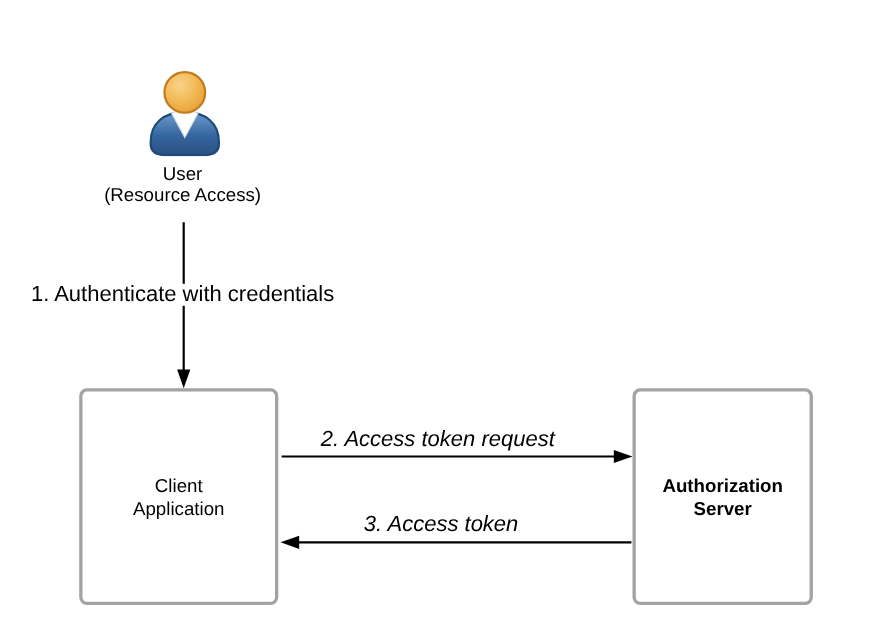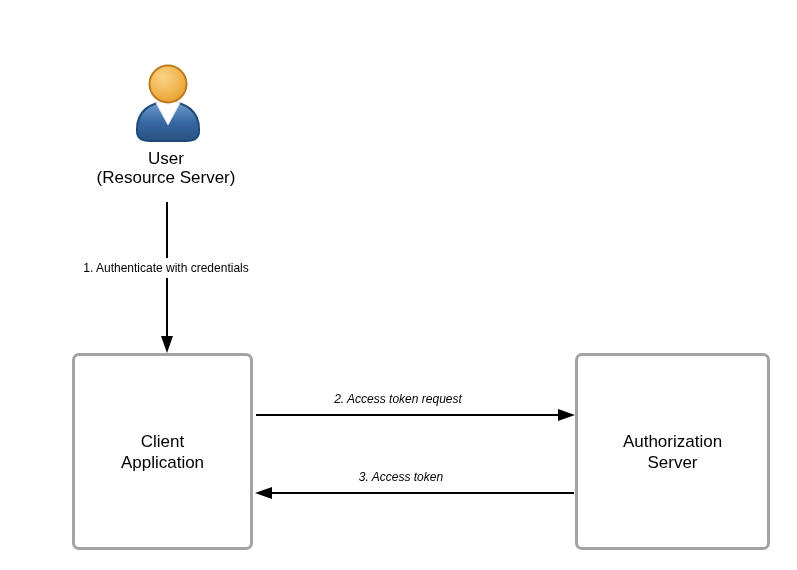--- a/index.html
+++ b/index.html
@@ -28,25 +28,25 @@
     background: #ffffff;
     display: flex;
     align-items: center;
     justify-content: center;
     text-align: center;
     font-size: 17px;
     line-height: 21px;
     white-space: pre-line;
   }
   .node-client { left: 72px; top: 331px; width: 181px; height: 197px; }
-  .node-auth   { left: 575px; top: 331px; width: 195px; height: 197px; }
+  .node-auth   { left: 575px; top: 331px; width: 164px; height: 197px; font-weight: bold; }
   .edge-label {
     position: absolute;
     transform: translateX(-50%);
-    font-size: 12px;
+    font-size: 20px;
     line-height: 20px;
     white-space: nowrap;
   }
   .edge-label-1 { left: 166px; top: 236px; background: #ffffff; padding: 0 3px; }
   .edge-label-2 { left: 398px; top: 367px; font-style: italic; }
   .edge-label-3 { left: 401px; top: 445px; font-style: italic; }
   .actor-icon {
     position: absolute;
     left: 135px; top: 42px;
     width: 66px; height: 78px;
@@ -94,21 +94,21 @@
         <stop offset="1" stop-color="#e39c2d"></stop>
       </radialGradient>
     </defs>
     <path d="M 2 65 C 2 48 14 38 33 38 C 52 38 64 48 64 65 L 64 67 C 64 74 59 77 51 77 L 15 77 C 7 77 2 74 2 67 Z" fill="url(#bodyGrad)" stroke="#1d4a77" stroke-width="2"></path>
     <path d="M 21 39 C 25 37 29 36 33 36 C 37 36 41 37 45 39 L 33 61 Z" fill="#ffffff" stroke="#cfdae6" stroke-width="1"></path>
     <circle cx="33" cy="20" r="18.5" fill="url(#headGrad)" stroke="#c07c1e" stroke-width="2"></circle>
   </svg>
 
   <div class="actor-caption">
     <div>User</div>
-    <div>(Resource Server)</div>
+    <div>(Resource Access)</div>
   </div>
 
   <div class="edge-label edge-label-1">1. Authenticate with credentials</div>
   <div class="edge-label edge-label-2">2. Access token request</div>
   <div class="edge-label edge-label-3">3. Access token</div>
 
   <div class="node node-client">
     <span>Client
 Application</span>
   </div>

